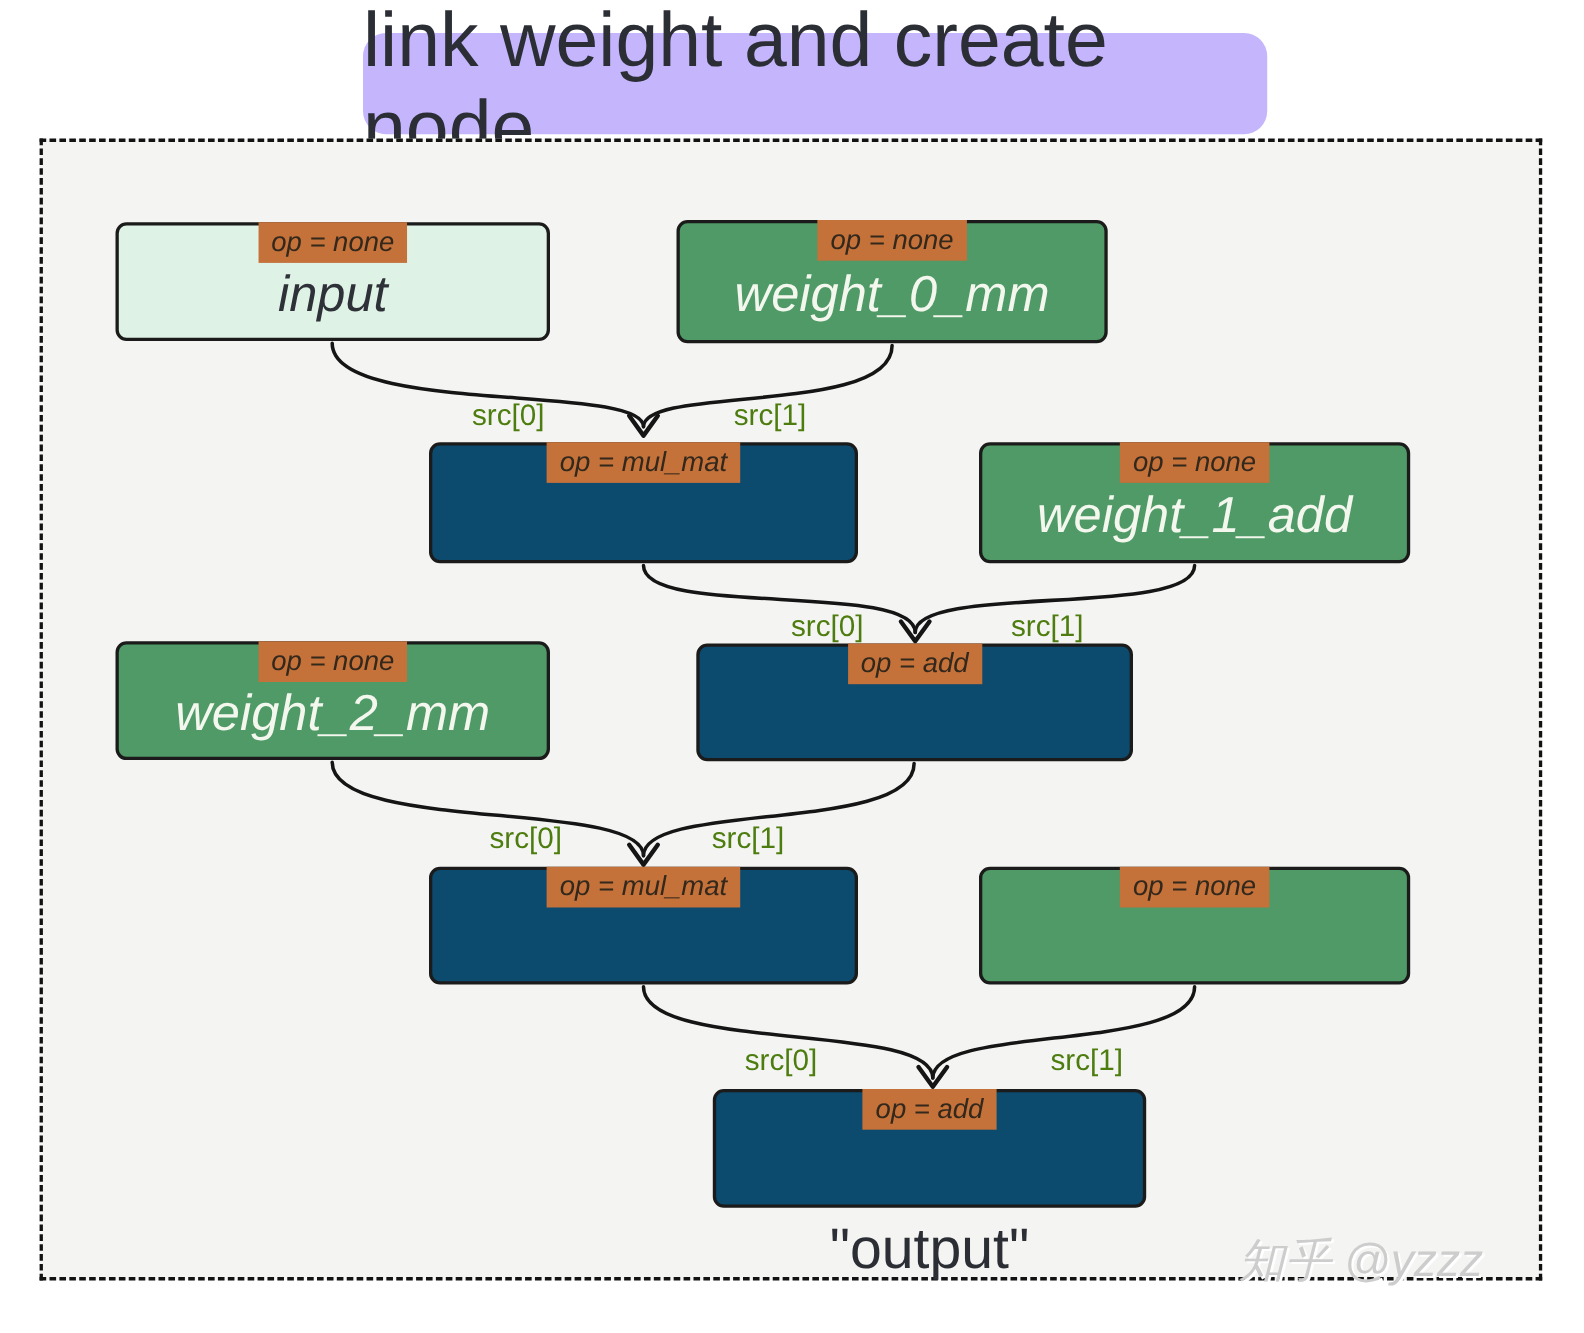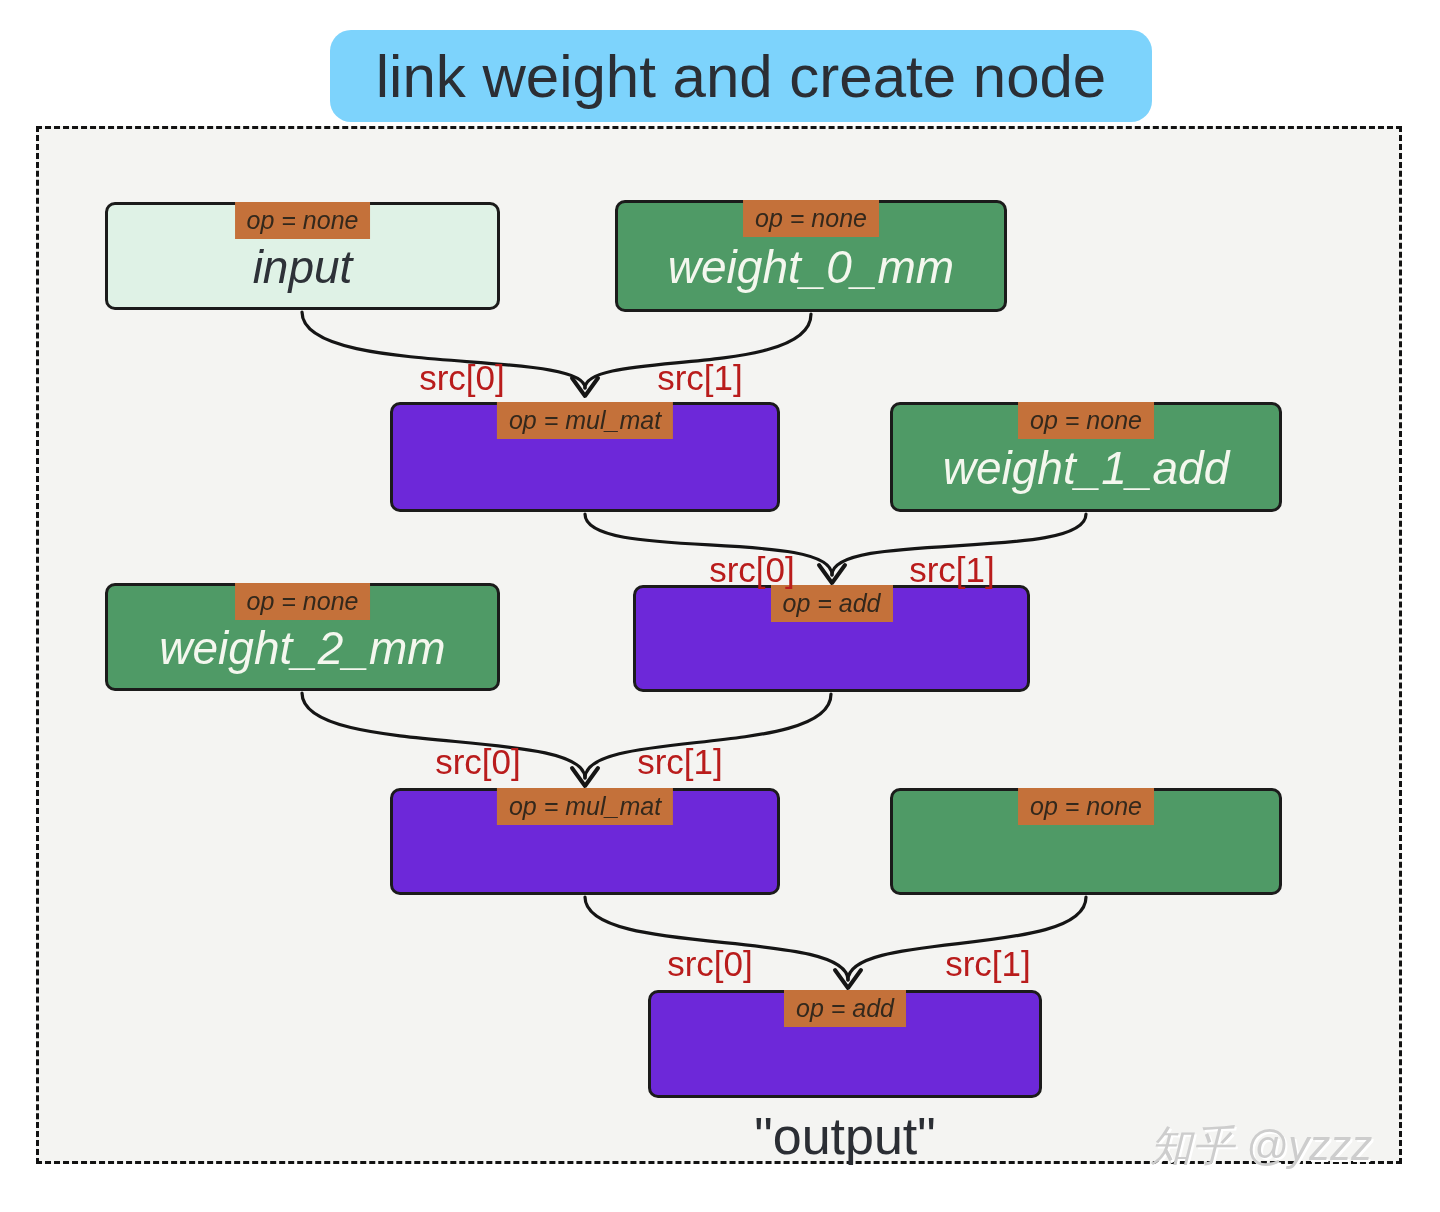--- a/index.html
+++ b/index.html
@@ -2,57 +2,57 @@
 <html><head>
 <meta charset="utf-8">
 <style>
   html,body{margin:0;padding:0;}
   body{
     width:1440px;height:1212px;position:relative;background:#ffffff;
     font-family:"Liberation Sans", sans-serif;color:#2b2e34;overflow:hidden;
   }
   .title-box{
     position:absolute;left:330px;top:30px;width:822px;height:92px;
-    background:#7dd3fc;display:flex;align-items:center;justify-content:center;
-    font-size:60px;letter-spacing:0px;color:#2b2e34;border-radius:21px;
+    background:#c4b5fd;display:flex;align-items:center;justify-content:center;
+    font-size:70px;letter-spacing:0px;color:#2b2e34;border-radius:21px;
   }
   .canvas{
     position:absolute;left:36px;top:126px;width:1366px;height:1038px;
     background:#f4f4f2;border:3px dashed #121212;box-sizing:border-box;
   }
   .edges{
     position:absolute;left:0;top:0;width:1440px;height:1212px;pointer-events:none;
   }
   .node{
     position:absolute;border:3px solid #1b1b1b;border-radius:10px;
     box-sizing:border-box;display:flex;align-items:center;justify-content:center;font-style:italic;
   }
   .node .label{font-size:46px;padding-top:22px;white-space:nowrap;}
   .node-input{background:#dff2e6;}
   .node-input .label{color:#2e3238;}
   .node-weight{background:#4f9a66;}
   .node-weight .label{color:#f4f7ee;}
-  .node-op{background:#6d28d9;}
+  .node-op{background:#0c4a6e;}
   .node-op .label{color:#faf7ea;}
   .op-badge{
     position:absolute;top:-3px;left:50%;transform:translateX(-50%);
     background:#c4713a;color:#33281c;font-size:25px;line-height:1.25;
     padding:3px 12px;white-space:nowrap;
   }
   .src-label{
     position:absolute;transform:translate(-50%,-50%);
-    font-size:35px;color:#b91c1c;white-space:nowrap;
+    font-size:27px;color:#4d7c0f;white-space:nowrap;
   }
   .output-label{
     position:absolute;left:845px;top:1136px;transform:translate(-50%,-50%);
     font-size:52px;color:#2b2e34;white-space:nowrap;
   }
   .watermark{
     position:absolute;left:1126px;top:1118px;font-size:42px;font-style:italic;
-    color:#cdcdcd;text-shadow:2px 2px 0 #ffffff;white-space:nowrap;margin-left:24px;
+    color:#cdcdcd;text-shadow:2px 2px 0 #ffffff;white-space:nowrap;
   }
 </style>
 </head>
 <body>
 
 <div class="title-box">link weight and create node</div>
 
 <div class="canvas"></div>
 
 <svg class="edges" viewBox="0 0 1440 1212" xmlns="http://www.w3.org/2000/svg">

